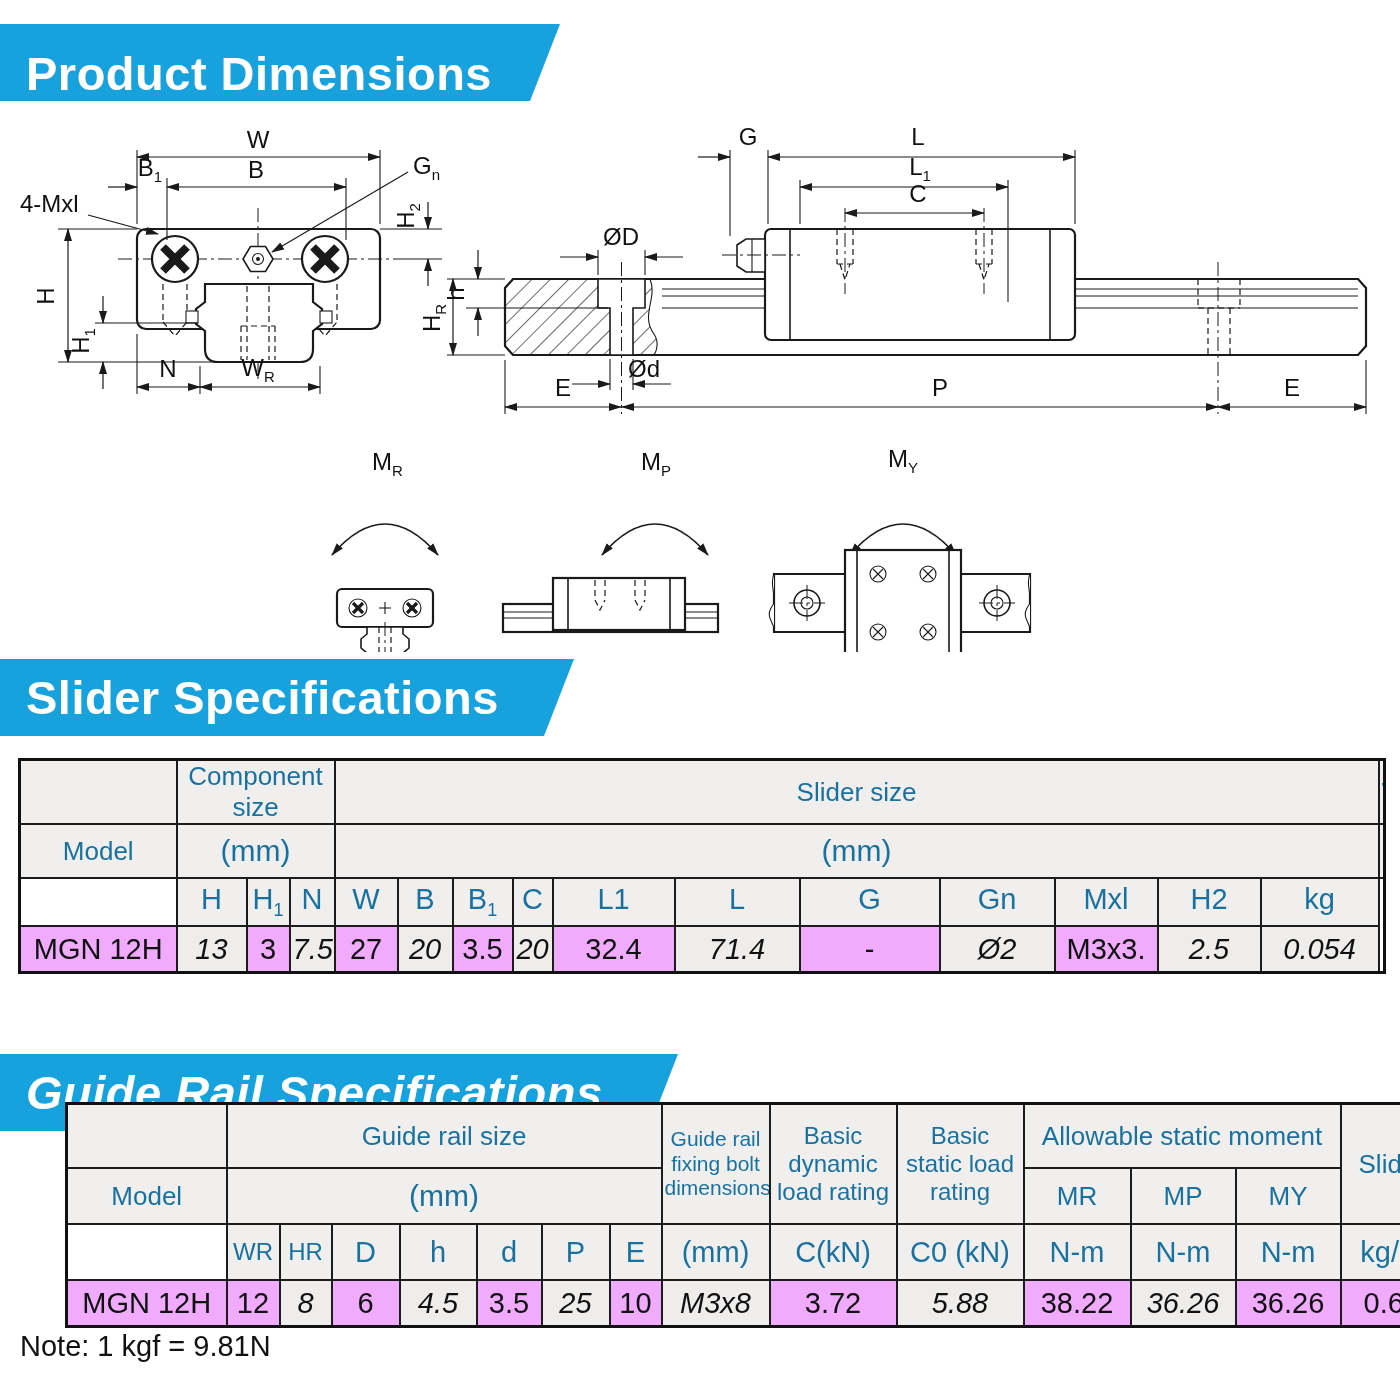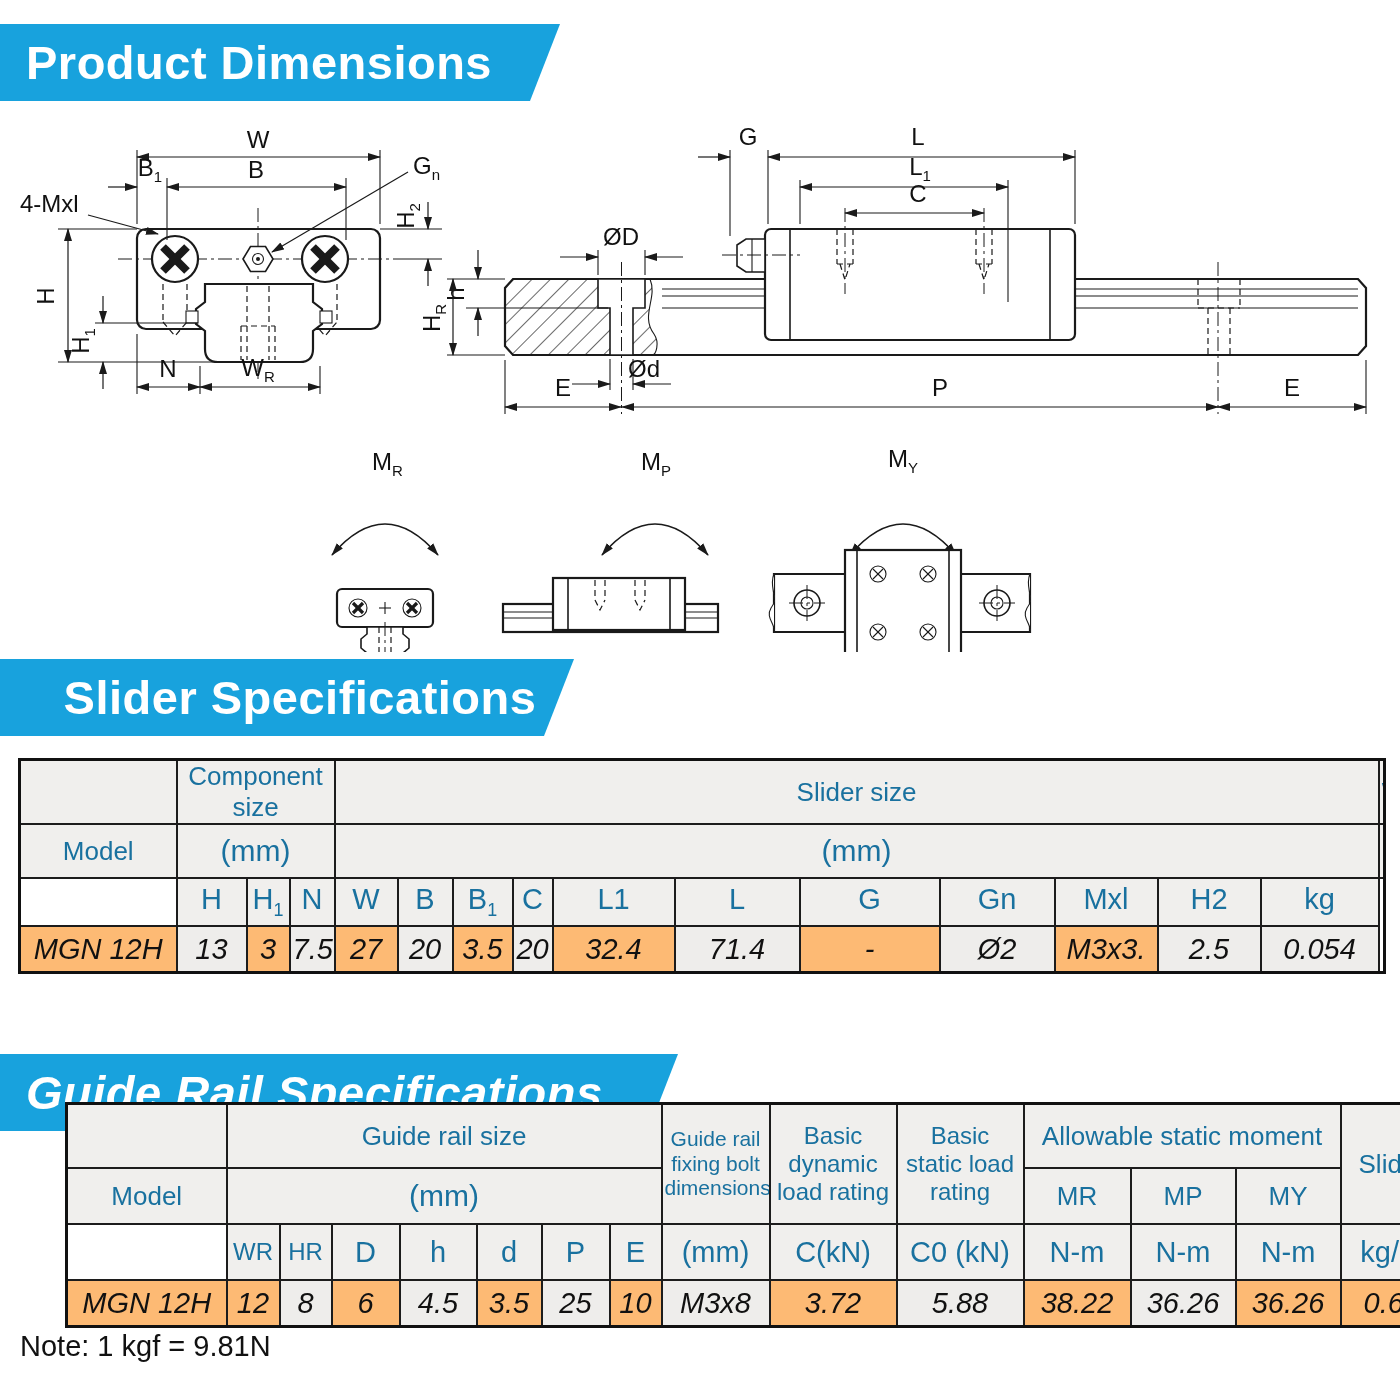--- a/index.html
+++ b/index.html
@@ -1,37 +1,37 @@
 <!DOCTYPE html>
 <html><head>
 <meta charset="utf-8">
 <style>
   html,body{margin:0;padding:0;background:#fff;}
   body{width:1400px;height:1400px;position:relative;font-family:"Liberation Sans",sans-serif;color:#1a1a1a;overflow:hidden;}
   .banner{position:absolute;left:0;background:#18a2dd;color:#fff;display:flex;align-items:center;
     padding-left:26px;font-weight:bold;font-size:47px;height:77px;letter-spacing:.5px;
     clip-path:polygon(0 0,100% 0,calc(100% - 30px) 100%,0 100%);}
-  #banner-product{top:24px;width:534px;}
-  #banner-slider{top:659px;width:548px;justify-content:center;}
+  #banner-product{top:24px;width:534px;align-items:flex-end;}
+  #banner-slider{top:659px;width:548px;}
   #banner-rail{top:1054px;width:652px;font-style:italic;}
   #drawing{position:absolute;top:112px;left:0;}
   svg text{font-family:"Liberation Sans",sans-serif;}
   .dlab{font-size:24px;fill:#111;}
   .dsub{font-size:15px;}
   table.spec{position:absolute;left:18px;border-collapse:collapse;table-layout:fixed;background:#fff;}
   #slider-table{top:758px;width:1368px;}
   #rail-table{top:1102px;width:1372px;margin-left:47px;}
   table.spec td{border:2px solid #1c1c1c;text-align:center;vertical-align:middle;overflow:hidden;padding:0 2px;}
   table.spec{border:3px solid #111;}
   td.hd{background:#f0efed;color:#19719f;font-size:26px;}
   td.mmcell{font-size:30px;}
   td.letter{background:#f0efed;color:#19719f;font-size:29px;}
   td.small-letter{background:#f0efed;color:#19719f;font-size:24px;}
   td.wht{background:#fff;}
-  td.dk{background:#fdba74;font-size:29px;color:#111;font-style:italic;}
+  td.dk{background:#f0abfc;font-size:29px;color:#111;}
   td.lt{background:#eeedeb;font-size:29px;color:#111;font-style:italic;}
   td.bolt-hd{font-size:21px;line-height:1.18;}
   td.load-hd{font-size:24px;line-height:1.18;}
   td.guide-cell{vertical-align:bottom;padding-bottom:13px;}
   tr.sr1 td{height:44px;}
   tr.sr2 td{height:52px;}
   tr.sr3 td{height:46px;}
   tr.sr4 td{height:44px;}
   tr.gr1 td{height:62px;}
   tr.gr2 td{height:54px;}

